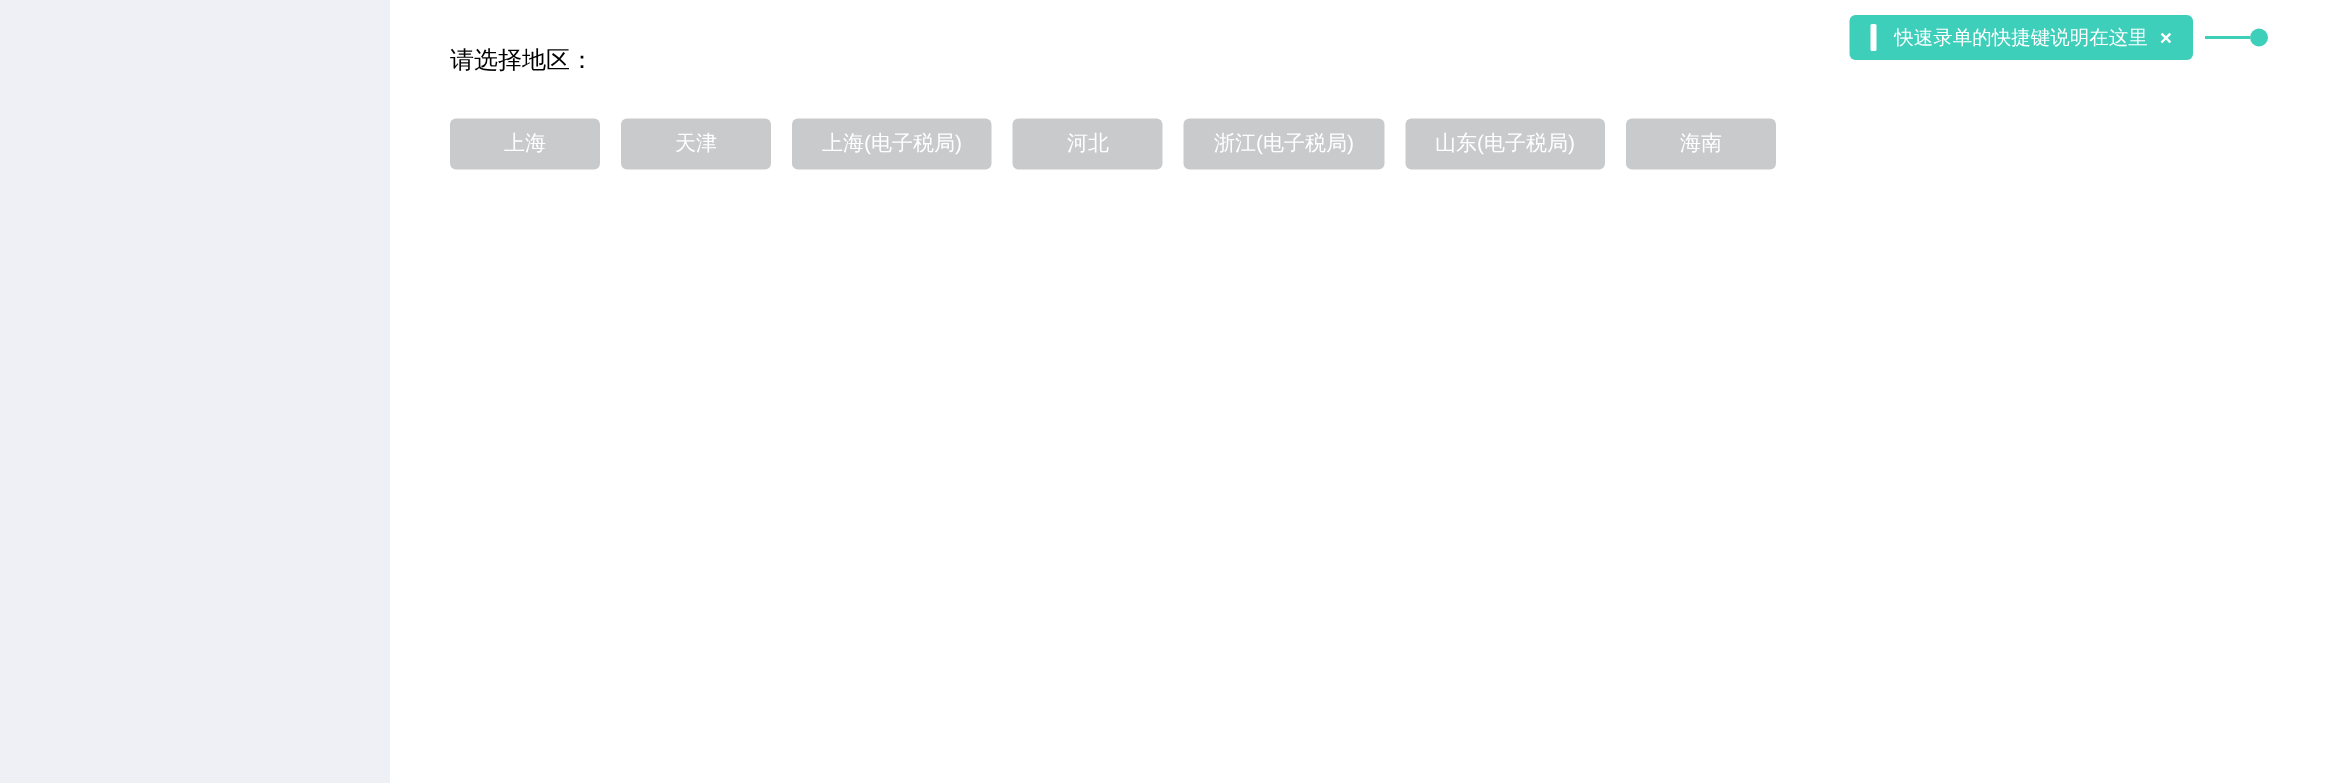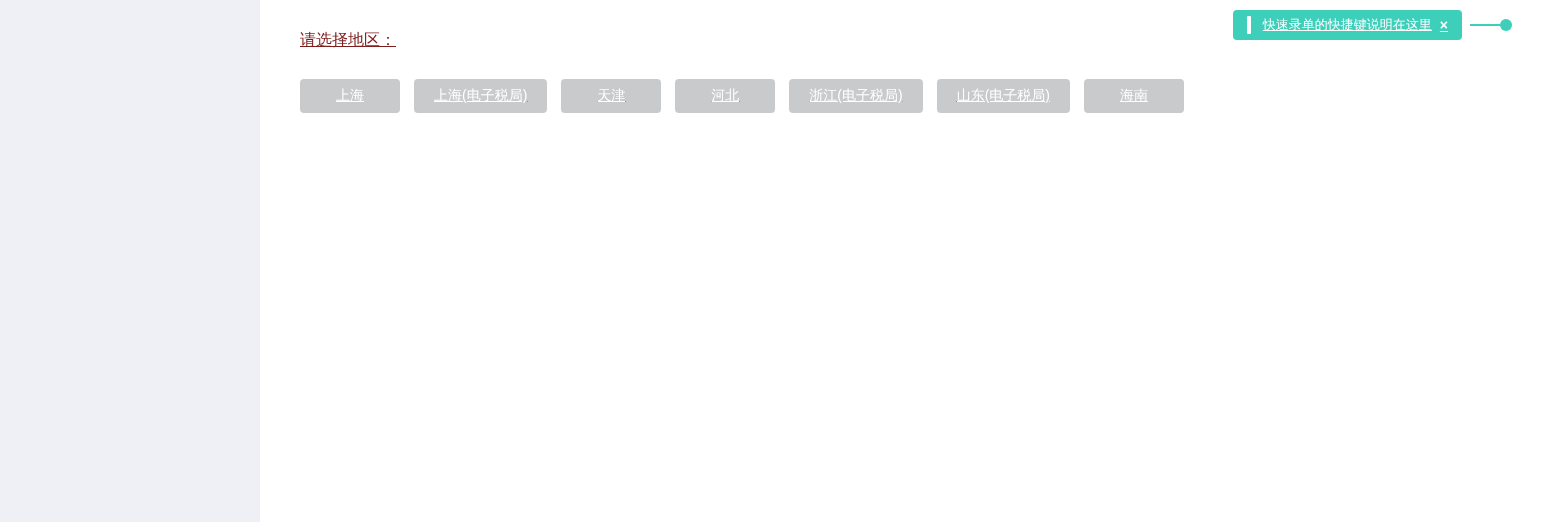--- a/index.html
+++ b/index.html
@@ -1,19 +1,18 @@
 <!DOCTYPE html>
 <html><head>
   <meta charset="utf-8">
   <style>
     * {
       margin: 0;
       padding: 0;
       box-sizing: border-box;
-      text-decoration: underline;
     }
 
     body {
       width: 1562px;
       height: 522px;
       background: #f0f2f7;
       font-family: 'Microsoft YaHei', 'PingFang SC', sans-serif;
       overflow: hidden;
       position: relative;
     }
@@ -32,21 +31,21 @@
       left: 260px;
       top: 0;
       right: 0;
       bottom: 0;
       background: #ffffff;
       padding: 30px 40px;
     }
 
     .page-title {
       font-size: 16px;
-      color: #7f1d1d;
+      color: #000000;
       margin-bottom: 28px;
       font-weight: normal;
     }
 
     .region-buttons {
       display: flex;
       flex-wrap: wrap;
       gap: 14px;
     }
 
@@ -117,22 +116,22 @@
 <body>
 
 <div class="sidebar"></div>
 
 <div class="main-content">
 
   <div class="page-title">请选择地区：</div>
 
   <div class="region-buttons">
   <button class="region-btn">上海</button>
+      <button class="region-btn">天津</button>
       <button class="region-btn">上海(电子税局)</button>
-      <button class="region-btn">天津</button>
       <button class="region-btn">河北</button>
       <button class="region-btn">浙江(电子税局)</button>
       <button class="region-btn">山东(电子税局)</button>
       <button class="region-btn">海南</button>
     </div>
 
 </div>
 
 <div class="tooltip-container">
   <div class="tooltip-badge">

